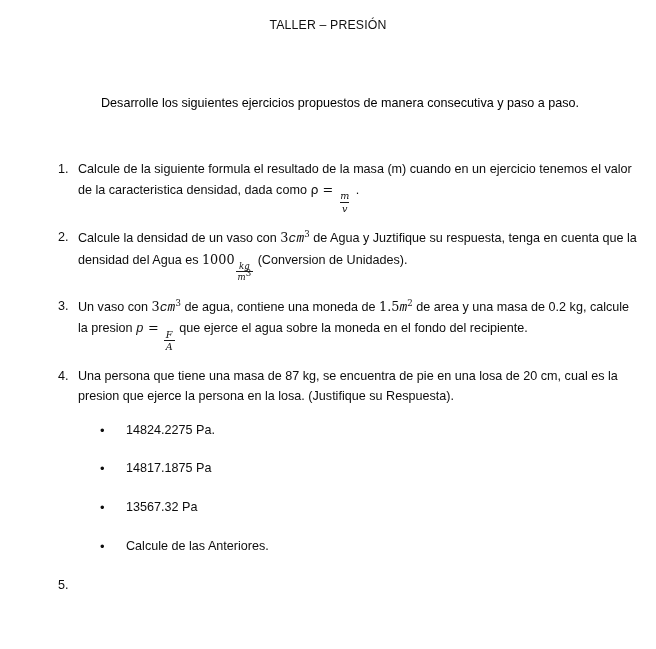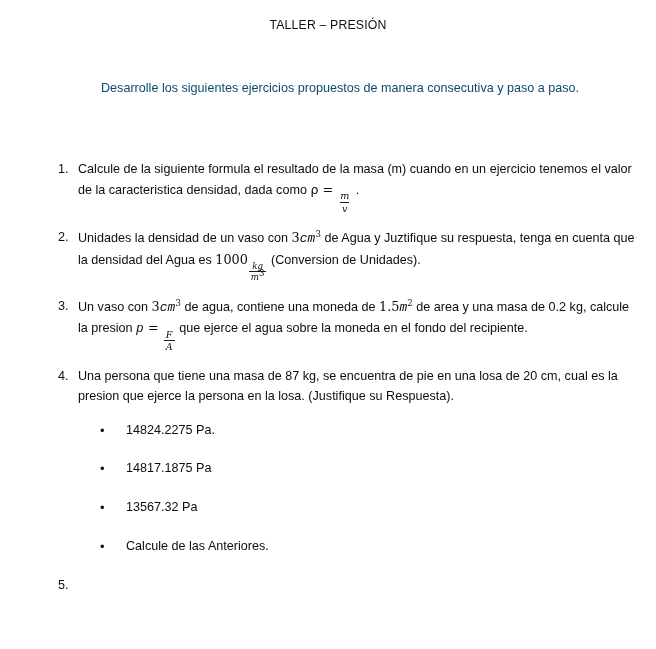--- a/index.html
+++ b/index.html
@@ -29,25 +29,25 @@
     left: 0;
     width: 656px;
     text-align: center;
     font-size: 12.3px;
     letter-spacing: 0.15px;
     color: #101010;
   }
 
   .intro-line {
     position: absolute;
-    top: 81px;
+    top: 96px;
     left: 101px;
     width: 520px;
     font-size: 12.6px;
-    color: #0c4a6e;
+    color: #000000;
   }
 
   .qlist {
     position: absolute;
     top: 160px;
     left: 0;
     width: 656px;
   }
 
   .q-item {
@@ -166,21 +166,21 @@
     <div class="q-item">
       <span class="q-num">1.</span>
       <span class="q-text"><span>Calcule de la siguiente formula el resultado de la masa (m) cuando en un ejercicio tenemos el valor de la caracteristica densidad, dada como </span><span class="eqwrap"><span class="rho">ρ</span><span class="eq-op">=</span><span class="frac">
               <span class="num">m</span>
               <span class="den">v</span>
             </span></span><span> .</span></span>
     </div>
 
     <div class="q-item">
       <span class="q-num">2.</span>
-      <span class="q-text"><span>Unidades la densidad de un vaso con </span><span class="eqwrap"><span class="mn">3</span><span class="mi">cm</span><span class="msup">3</span></span><span> de Agua y Juztifique su respuesta, tenga en cuenta que la densidad del Agua es </span><span class="eqwrap"><span class="mn">1000</span><span class="frac small">
+      <span class="q-text"><span>Calcule la densidad de un vaso con </span><span class="eqwrap"><span class="mn">3</span><span class="mi">cm</span><span class="msup">3</span></span><span> de Agua y Juztifique su respuesta, tenga en cuenta que la densidad del Agua es </span><span class="eqwrap"><span class="mn">1000</span><span class="frac small">
               <span class="num">kg</span>
               <span class="den"><span>m</span><span class="msup">3</span></span>
             </span></span><span> (Conversion de Unidades).</span></span>
     </div>
 
     <div class="q-item">
       <span class="q-num">3.</span>
       <span class="q-text"><span>Un vaso con </span><span class="eqwrap"><span class="mn">3</span><span class="mi">cm</span><span class="msup">3</span></span><span> de agua, contiene una moneda de </span><span class="eqwrap"><span class="mn">1.5</span><span class="mi">m</span><span class="msup">2</span></span><span> de area y una masa de 0.2 kg, calcule la presion </span><span class="eqwrap"><span class="mi">p</span><span class="eq-op">=</span><span class="frac">
               <span class="num">F</span>
               <span class="den">A</span>

